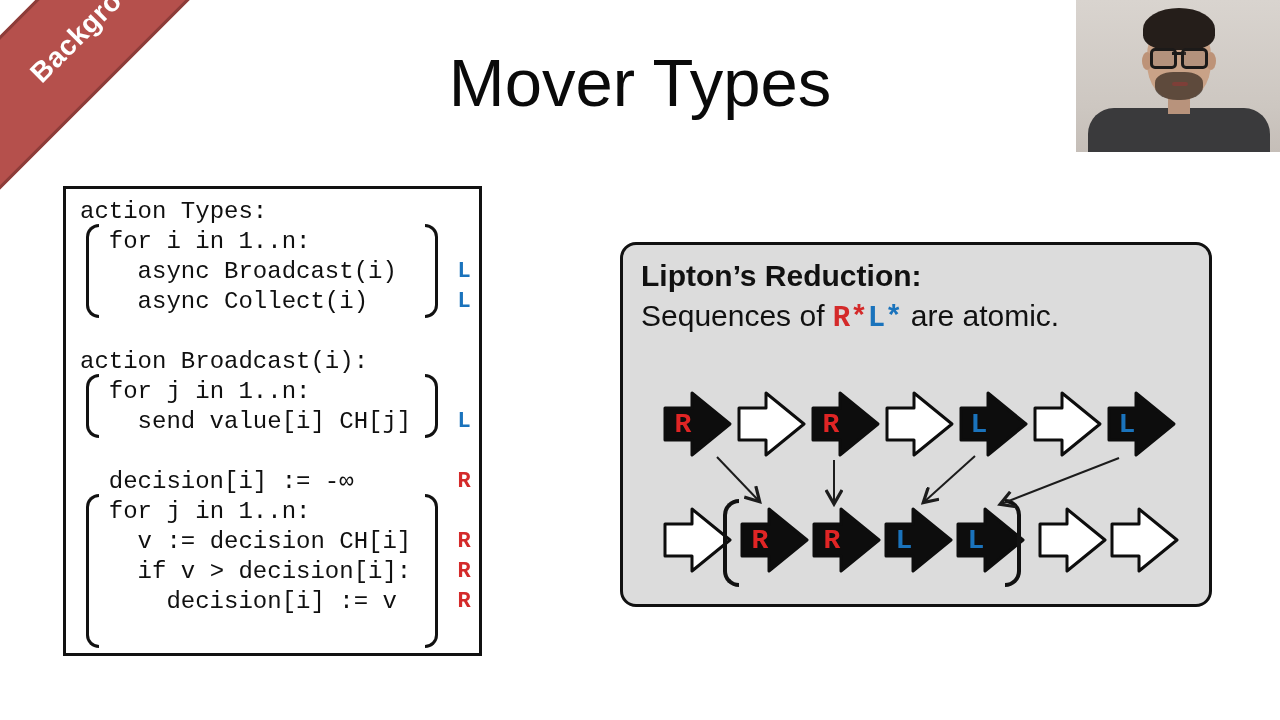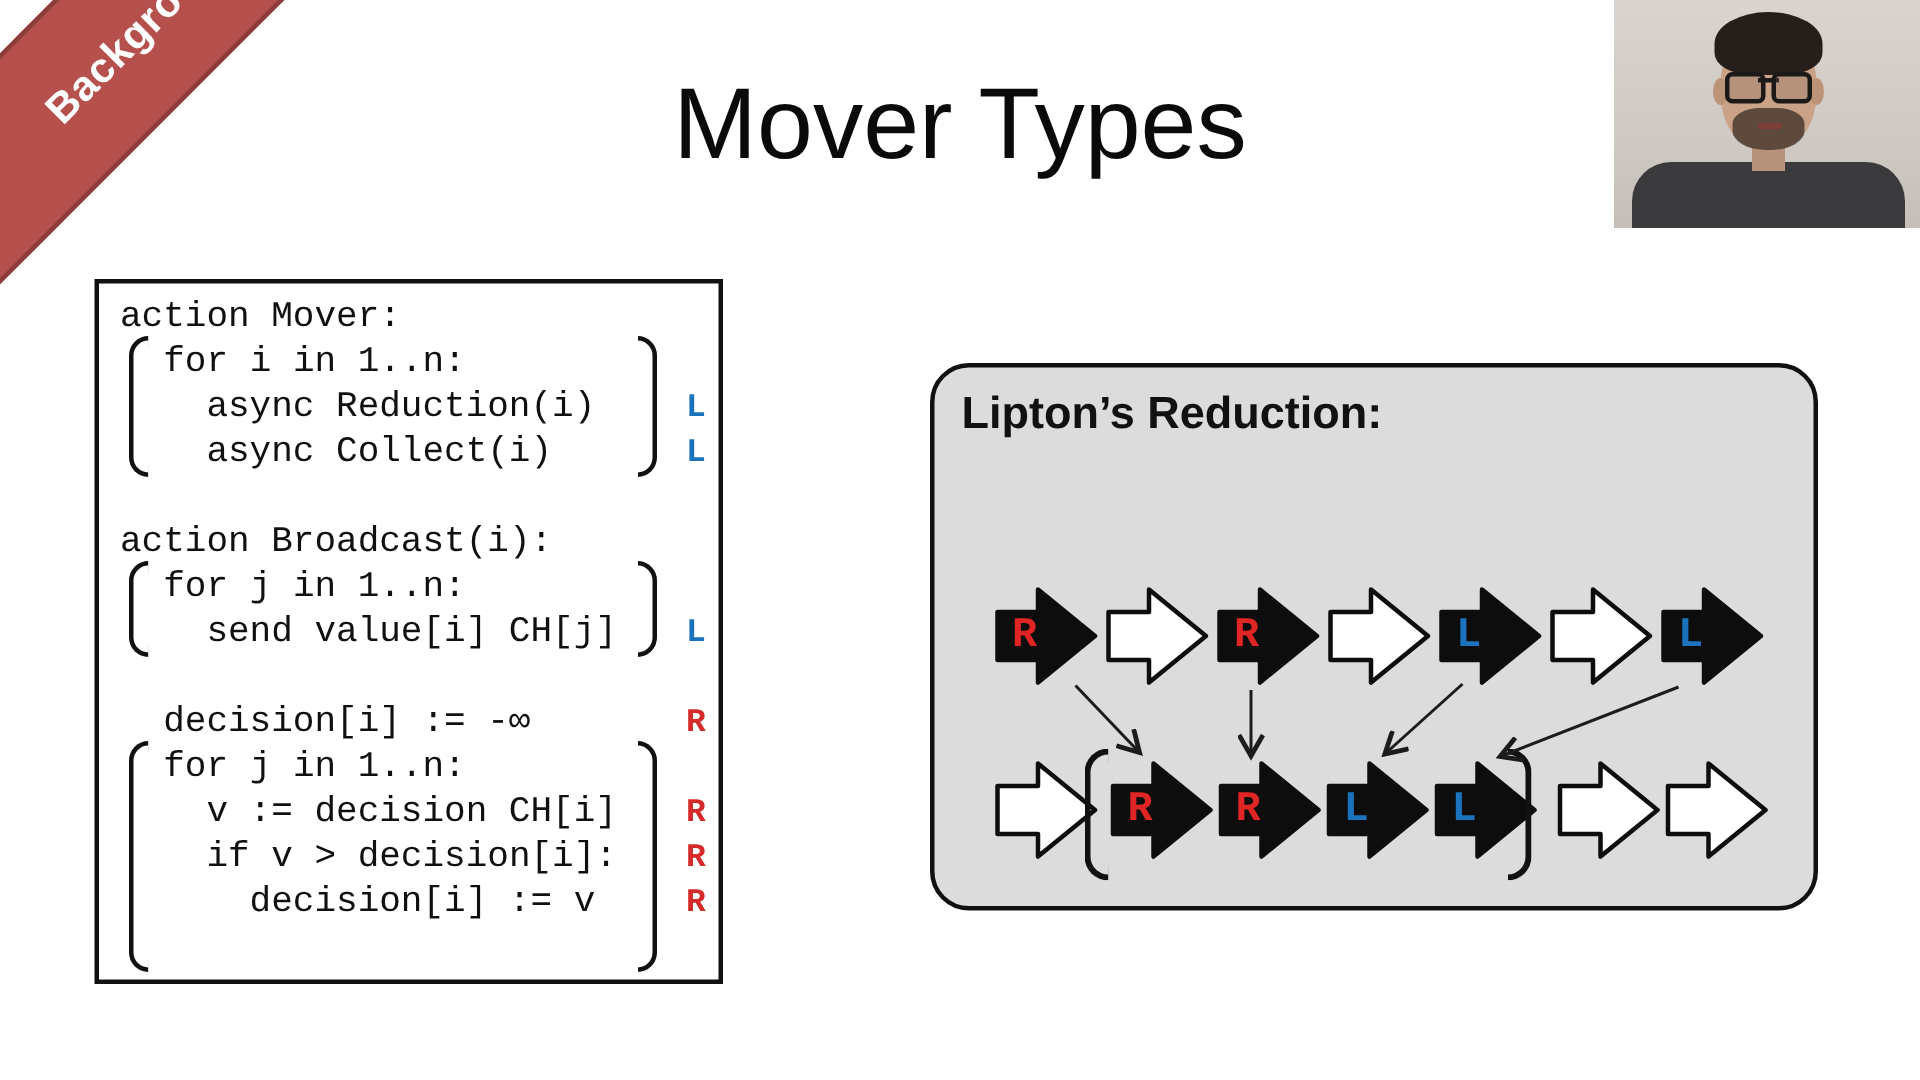--- a/index.html
+++ b/index.html
@@ -63,21 +63,21 @@
     font-weight:bold;font-size:22px;
   }
   .mover.L{color:#1a73bc;} .mover.R{color:#d42a2a;}
   .paren{position:absolute;width:13px;border:3px solid #111;box-sizing:border-box;}
   .paren.l{left:6px;border-right:none;border-radius:22px 0 0 22px;}
   .paren.r{left:345px;border-left:none;border-radius:0 22px 22px 0;}
 
   
   .lipton-panel{
     position:absolute;left:620px;top:242px;width:592px;height:365px;box-sizing:border-box;
-    background:#dcdcdc;border:3px solid #111;border-radius:26px;
+    background:#dcdcdc;border:3px solid #111;border-radius:16px;
   }
   .lp-heading{margin:14px 0 0 18px;font-size:30px;font-weight:bold;color:#111;}
   .lp-sentence{margin:6px 0 0 18px;font-size:30px;color:#111;}
   .tok{font-family:"Liberation Mono","DejaVu Sans Mono",monospace;font-weight:bold;font-size:29px;}
   .tok.r{color:#d42a2a;} .tok.l{color:#1a73bc;}
 
   .arrow-row{position:absolute;left:40px;width:520px;height:70px;}
   .row-top{top:144px;} .row-bottom{top:260px;}
   .arrow{position:absolute;top:0;width:70px;height:70px;}
   .arrow-label{
@@ -112,23 +112,23 @@
   <div class="wc-mouth"></div>
   <div class="wc-glasses">
     <div class="lens l1"></div>
       <div class="bridge"></div>
       <div class="lens l2"></div>
   </div>
 </div>
 
 <div class="code-panel">
     <div class="code-section">
-      <div class="code-line"><span class="kw">action</span><span> Mover:</span></div>
+      <div class="code-line"><span class="kw">action</span><span> Types:</span></div>
       <div class="code-line"><span>  </span><span class="kw">for</span><span> i </span><span class="kw">in</span><span> 1..n:</span></div>
-      <div class="code-line"><span>    </span><span class="kw">async</span><span> Reduction(i)</span><span class="mover L">L</span></div>
+      <div class="code-line"><span>    </span><span class="kw">async</span><span> Broadcast(i)</span><span class="mover L">L</span></div>
       <div class="code-line"><span>    </span><span class="kw">async</span><span> Collect(i)</span><span class="mover L">L</span></div>
       <div class="paren l" style="top: 27px; height: 94px;"></div>
       <div class="paren r" style="top: 27px; height: 94px;"></div>
     </div>
     <div class="code-section">
       <div class="code-line"><span class="kw">action</span><span> Broadcast(i):</span></div>
       <div class="code-line"><span>  </span><span class="kw">for</span><span> j </span><span class="kw">in</span><span> 1..n:</span></div>
       <div class="code-line"><span>    </span><span class="kw">send</span><span> value[i] CH[j]</span><span class="mover L">L</span></div>
       <div class="paren l" style="top: 27px; height: 64px;"></div>
       <div class="paren r" style="top: 27px; height: 64px;"></div>
@@ -139,20 +139,23 @@
       <div class="code-line"><span>    v := </span><span class="kw">decision</span><span> CH[i]</span><span class="mover R">R</span></div>
       <div class="code-line"><span>    </span><span class="kw">if</span><span> v &gt; decision[i]:</span><span class="mover R">R</span></div>
       <div class="code-line"><span>      decision[i] := v</span><span class="mover R">R</span></div>
       <div class="paren l" style="top: 27px; height: 154px;"></div>
       <div class="paren r" style="top: 27px; height: 154px;"></div>
     </div>
   </div>
 
 <div class="lipton-panel">
   <div class="lp-heading">Lipton’s Reduction:</div>
+  <div class="lp-sentence">
+    <span>Sequences of </span><span class="tok r">R*</span><span class="tok l">L*</span><span> are atomic.</span>
+  </div>
 
   <div class="arrow-row row-top">
       <div class="arrow black" style="left: 0px;"><svg viewBox="0 0 70 70" width="70" height="70">
           <path d="M2 19 H29 V4 L67 35 L29 66 V51 H2 Z" fill="#0d0d0d" stroke="#0d0d0d" stroke-width="3" stroke-linejoin="round"></path>
         </svg><span class="arrow-label R">R</span></div>
       <div class="arrow white" style="left: 74px;"><svg viewBox="0 0 70 70" width="70" height="70">
           <path d="M2 19 H29 V4 L67 35 L29 66 V51 H2 Z" fill="#ffffff" stroke="#0d0d0d" stroke-width="3" stroke-linejoin="round"></path>
         </svg></div>
       <div class="arrow black" style="left: 148px;"><svg viewBox="0 0 70 70" width="70" height="70">
           <path d="M2 19 H29 V4 L67 35 L29 66 V51 H2 Z" fill="#0d0d0d" stroke="#0d0d0d" stroke-width="3" stroke-linejoin="round"></path>

